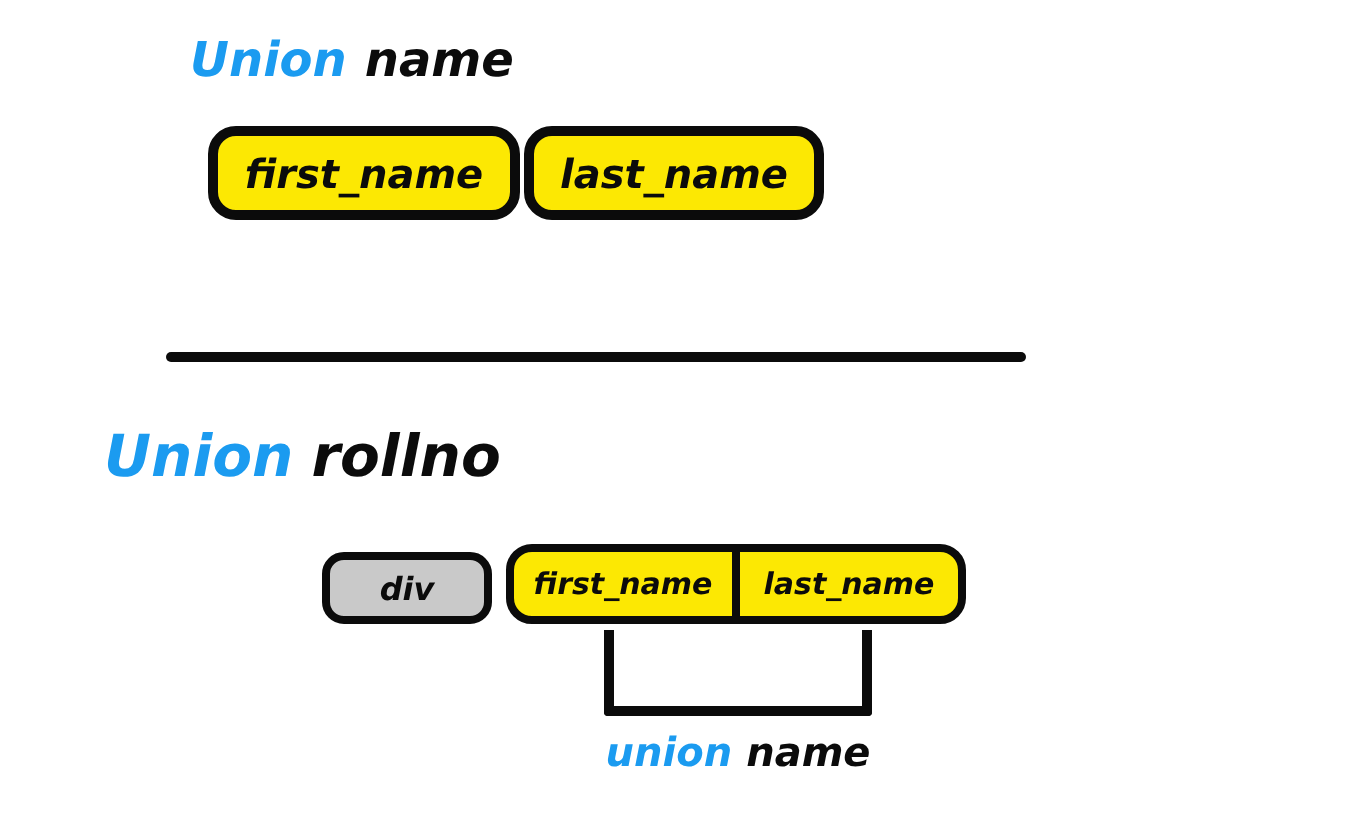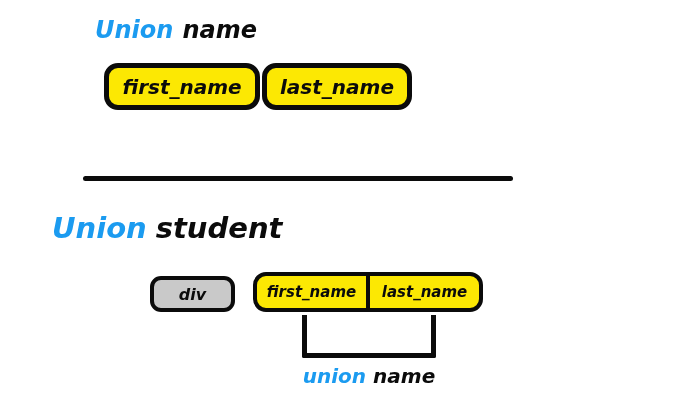--- a/index.html
+++ b/index.html
@@ -21,21 +21,21 @@
   .box-fn-top{left:104px;top:63px;width:156px;height:47px;background:var(--box-yellow,#fce803);font-size:20px;}
   .box-ln-top{left:262px;top:63px;width:150px;height:47px;background:var(--box-yellow,#fce803);font-size:20px;}
 
   .divider{
     position:absolute;left:83px;top:176px;width:430px;height:5px;
     background:var(--ink-black,#0b0b0b);border-radius:3px;
   }
 
   .box-rollno{left:72px;top:276px;width:90px;height:36px;background:var(--box-blue,#2face3);
     font-size:16px;border-width:4px;border-radius:11px;}
-  .box-div{left:150px;top:276px;width:85px;height:36px;background:var(--box-gray,#c9c9c9);
+  .box-div{left:161px;top:276px;width:85px;height:36px;background:var(--box-gray,#c9c9c9);
     font-size:16px;border-width:4px;border-radius:11px;}
 
   .union-box{
     position:absolute;left:253px;top:272px;width:230px;height:40px;
     background:var(--box-yellow,#fce803);border:4px solid var(--ink-black,#0b0b0b);
     border-radius:13px;box-sizing:border-box;display:flex;
   }
   .union-box .cell{
     flex:1;display:flex;align-items:center;justify-content:center;
     font-style:italic;font-weight:bold;font-size:15px;color:var(--ink-black,#0b0b0b);
@@ -69,21 +69,21 @@
   <div class="fbox box-fn-top">
     <span>first_name</span>
   </div>
   <div class="fbox box-ln-top">
     <span>last_name</span>
   </div>
 
   <div class="divider"></div>
 
   <div class="title title-bottom">
-    <span class="kw">Union</span><span class="tn">student</span>
+    <span class="kw">Union</span><span class="tn">rollno</span>
   </div>
 
   <div class="fbox box-div">
     <span>div</span>
   </div>
 
   <div class="union-box">
     <div class="cell cell-first">
       <span>first_name</span>
     </div>

